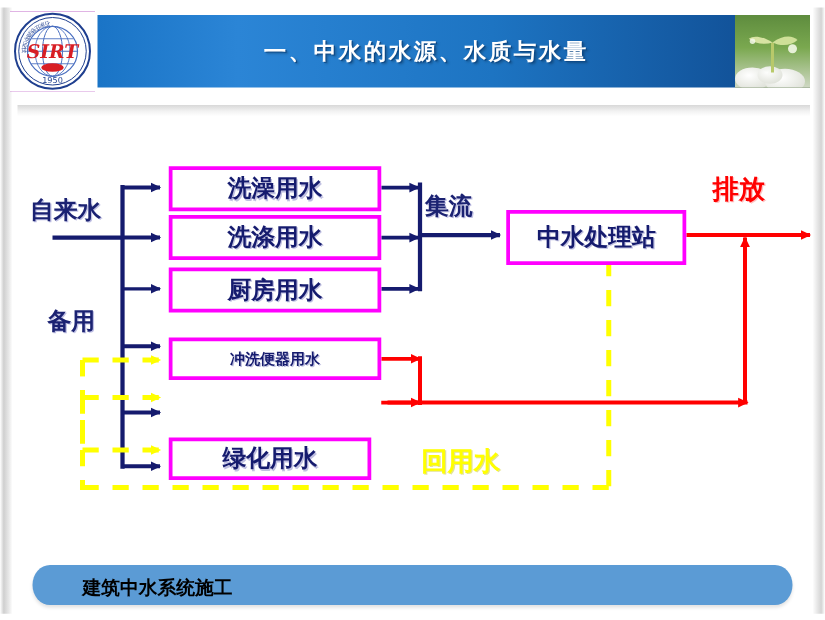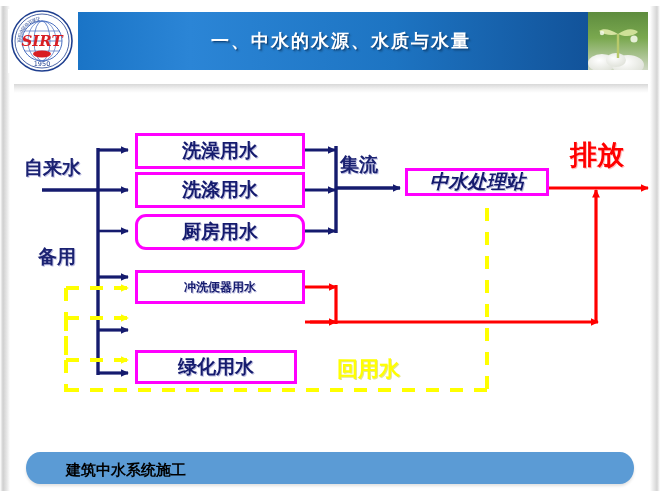--- a/index.html
+++ b/index.html
@@ -128,21 +128,21 @@
     font-family: "DejaVu Serif", "Liberation Serif", serif;
     font-weight: bold;
   }
   .lbl-navy {
     color: #1b2272;
     font-size: 19px;
     text-shadow: 1px 1px 0 rgba(150,150,210,0.6);
   }
   .lbl-red {
     color: #ff0000;
-    font-size: 27px;
+    font-size: 21px;
     text-shadow: 1px 1px 0 rgba(255,150,150,0.6);
   }
   .lbl-yellow {
     color: #ffff00;
     font-size: 21px;
     text-shadow: 1px 1px 0 rgba(220,220,120,0.8);
   }
 
   
   .footer-bar {
@@ -298,31 +298,31 @@
   <div class="lbl lbl-navy" style="left:340px; top:152px;">集流</div>
   <div class="lbl lbl-red" style="left:570px; top:137px;">排放</div>
   <div class="lbl lbl-yellow" style="left:337px; top:355px;">回用水</div>
 
   <div class="pbox" style="left:135px; top:172px; width:170px; height:36px;">
     <span>洗涤用水</span>
   </div>
   <div class="pbox" style="left:135px; top:133px; width:170px; height:36px;">
     <span>洗澡用水</span>
   </div>
-  <div class="pbox" style="left:135px; top:214px; width:170px; height:36px;border-radius:11px;">
+  <div class="pbox" style="left:135px; top:214px; width:170px; height:36px;">
     <span>厨房用水</span>
   </div>
 
   <div class="pbox wide" style="left:135px; top:270px; width:170px; height:34px;">
     <span>冲洗便器用水</span>
   </div>
   <div class="pbox" style="left:135px; top:350px; width:162px; height:34px;text-align:center;">
     <span>绿化用水</span>
   </div>
 
-  <div class="pbox" style="left:405px; top:168px; width:144px; height:28px;font-style:italic;">
+  <div class="pbox" style="left:405px; top:168px; width:144px; height:44px;">
     <span>中水处理站</span>
   </div>
 
   <div class="footer-bar"></div>
   <div class="footer-title">建筑中水系统施工</div>
 
 </div>
 
 </body></html>

